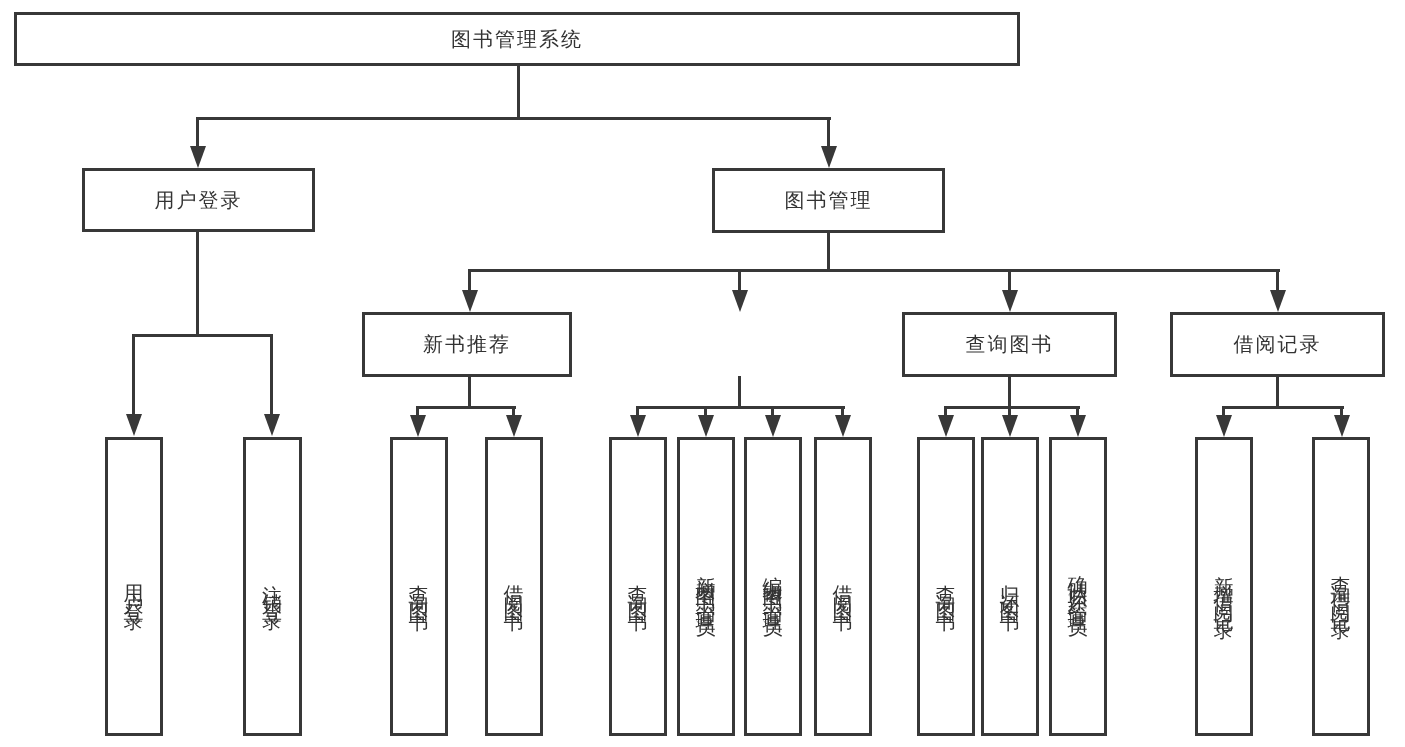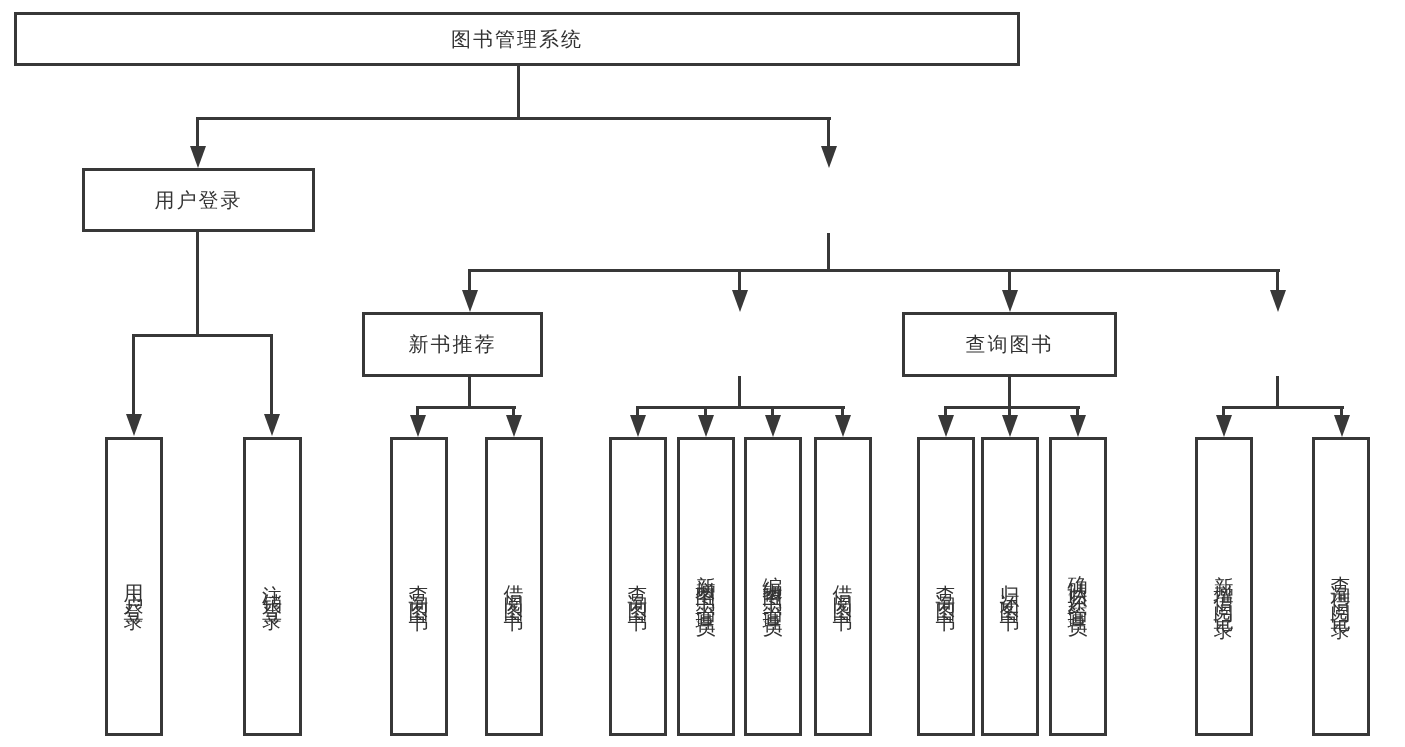--- a/index.html
+++ b/index.html
@@ -42,44 +42,50 @@
   <div class="vline" style="left:517px;top:64px;height:54px;"></div>
   <div class="hline" style="left:196px;top:117px;width:635px;"></div>
   <div class="vline" style="left:196px;top:117px;height:31px;"></div>
   <div class="arrow" style="left:190px;top:146px;"></div>
   <div class="vline" style="left:827px;top:117px;height:31px;"></div>
   <div class="arrow" style="left:821px;top:146px;"></div>
 
   <div class="box" style="left:82px;top:168px;width:233px;height:64px;">
     <span>用户登录</span>
   </div>
+  <div class="box" style="left:712px;top:168px;width:233px;height:65px;">
+    <span>图书管理</span>
+  </div>
 
   <div class="vline" style="left:196px;top:232px;height:104px;"></div>
   <div class="hline" style="left:132px;top:334px;width:141px;"></div>
   <div class="vline" style="left:132px;top:334px;height:81px;"></div>
   <div class="arrow" style="left:126px;top:414px;"></div>
   <div class="vline" style="left:270px;top:334px;height:81px;"></div>
   <div class="arrow" style="left:264px;top:414px;"></div>
 
   <div class="vline" style="left:827px;top:233px;height:39px;"></div>
   <div class="hline" style="left:468px;top:269px;width:812px;"></div>
   <div class="vline" style="left:468px;top:269px;height:23px;"></div>
   <div class="arrow" style="left:462px;top:290px;"></div>
   <div class="vline" style="left:738px;top:269px;height:23px;"></div>
   <div class="arrow" style="left:732px;top:290px;"></div>
   <div class="vline" style="left:1008px;top:269px;height:23px;"></div>
   <div class="arrow" style="left:1002px;top:290px;"></div>
   <div class="vline" style="left:1276px;top:269px;height:23px;"></div>
   <div class="arrow" style="left:1270px;top:290px;"></div>
 
-  <div class="box" style="left:362px;top:312px;width:181px;height:65px;">
+  <div class="box" style="left:362px;top:312px;width:210px;height:65px;">
     <span>新书推荐</span>
   </div>
   <div class="box" style="left:902px;top:312px;width:215px;height:65px;">
     <span>查询图书</span>
+  </div>
+  <div class="box" style="left:1170px;top:312px;width:215px;height:65px;">
+    <span>借阅记录</span>
   </div>
 
   <div class="vline" style="left:468px;top:376px;height:33px;"></div>
   <div class="hline" style="left:416px;top:406px;width:100px;"></div>
   <div class="vline" style="left:416px;top:406px;height:12px;"></div>
   <div class="arrow" style="left:410px;top:415px;"></div>
   <div class="vline" style="left:512px;top:406px;height:12px;"></div>
   <div class="arrow" style="left:506px;top:415px;"></div>
 
   <div class="vline" style="left:738px;top:376px;height:33px;"></div>

